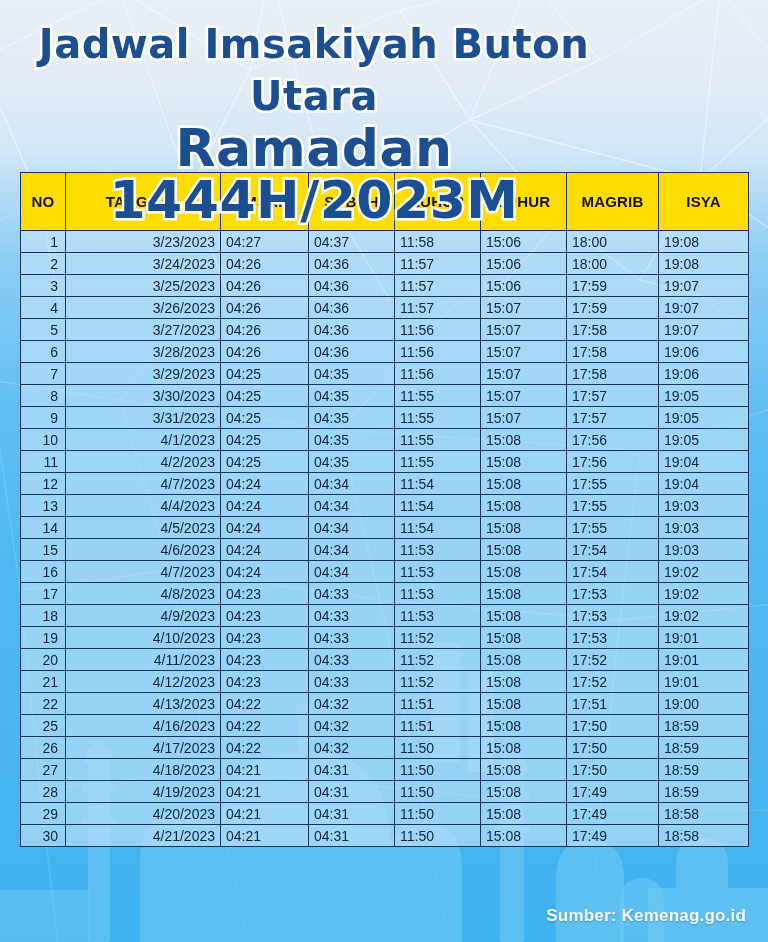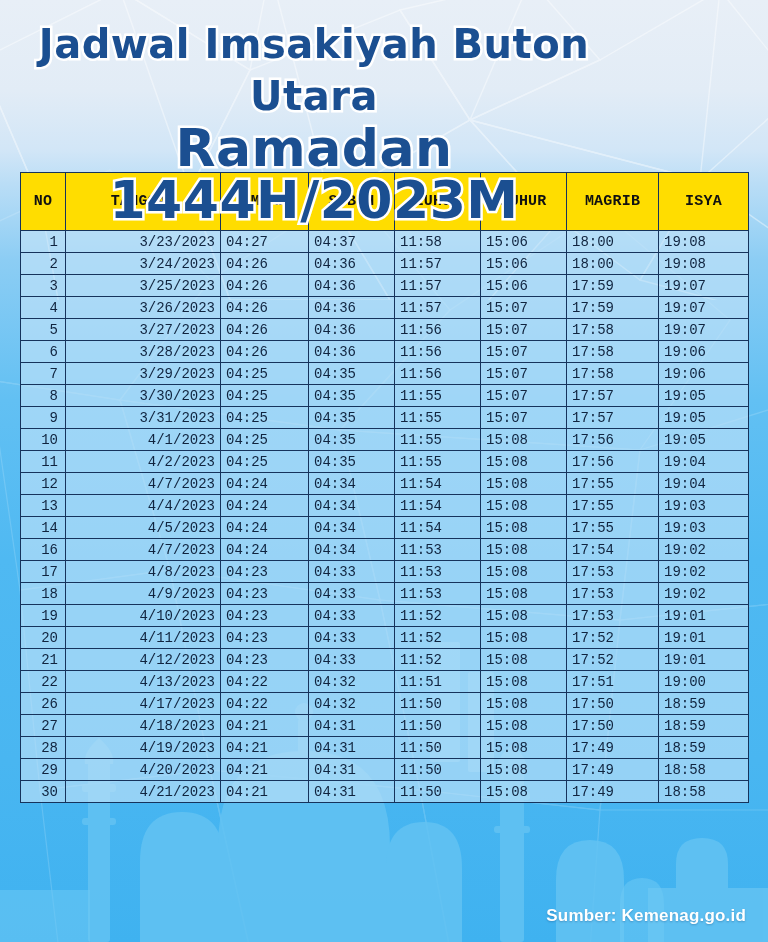--- a/index.html
+++ b/index.html
@@ -85,21 +85,20 @@
 
   .title-line.line2 { font-size: 52px; }
 
   
   #schedule-wrap {
     position: absolute;
     left: 20px;
     top: 172px;
     width: 739px;
     z-index: 4;
-    font-family: Liberation Mono, monospace;
   }
 
   table#schedule {
     width: 728px;
     border-collapse: collapse;
     table-layout: fixed;
     font-size: 13.5px;
     color: #10243f;
   }
 
@@ -407,20 +406,30 @@
             <td class="c-no">14</td>
             <td class="c-date">4/5/2023</td>
             <td>04:24</td>
             <td>04:34</td>
             <td>11:54</td>
             <td>15:08</td>
             <td>17:55</td>
             <td>19:03</td>
           </tr>
           <tr>
+            <td class="c-no">15</td>
+            <td class="c-date">4/6/2023</td>
+            <td>04:24</td>
+            <td>04:34</td>
+            <td>11:53</td>
+            <td>15:08</td>
+            <td>17:54</td>
+            <td>19:03</td>
+          </tr>
+          <tr>
             <td class="c-no">16</td>
             <td class="c-date">4/7/2023</td>
             <td>04:24</td>
             <td>04:34</td>
             <td>11:53</td>
             <td>15:08</td>
             <td>17:54</td>
             <td>19:02</td>
           </tr>
           <tr>
@@ -477,20 +486,30 @@
             <td class="c-no">22</td>
             <td class="c-date">4/13/2023</td>
             <td>04:22</td>
             <td>04:32</td>
             <td>11:51</td>
             <td>15:08</td>
             <td>17:51</td>
             <td>19:00</td>
           </tr>
           <tr>
+            <td class="c-no">25</td>
+            <td class="c-date">4/16/2023</td>
+            <td>04:22</td>
+            <td>04:32</td>
+            <td>11:51</td>
+            <td>15:08</td>
+            <td>17:50</td>
+            <td>18:59</td>
+          </tr>
+          <tr>
             <td class="c-no">26</td>
             <td class="c-date">4/17/2023</td>
             <td>04:22</td>
             <td>04:32</td>
             <td>11:50</td>
             <td>15:08</td>
             <td>17:50</td>
             <td>18:59</td>
           </tr>
           <tr>

